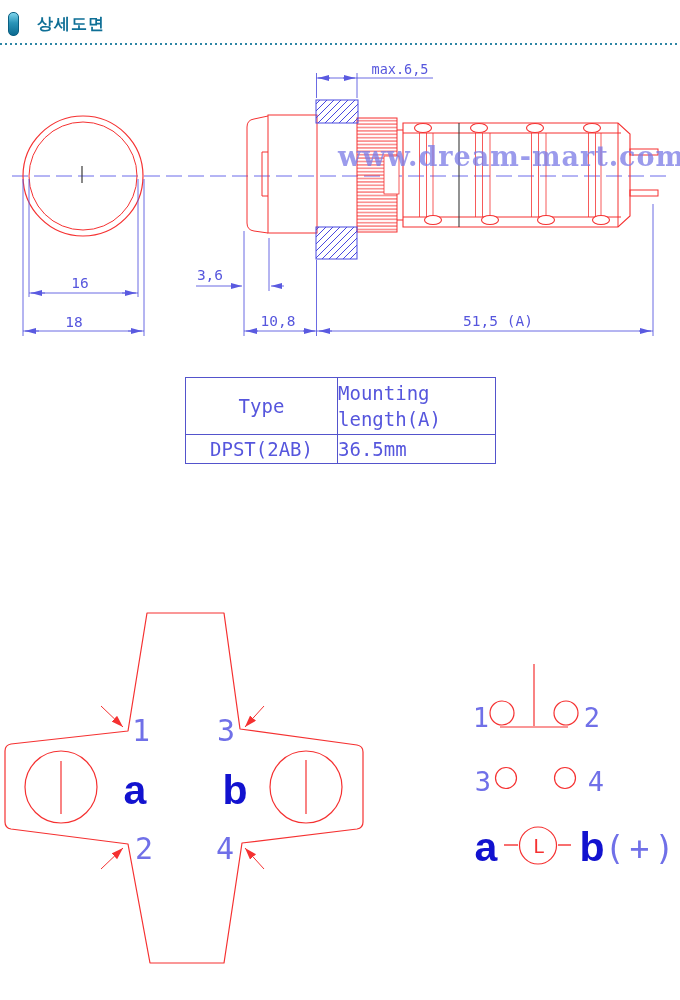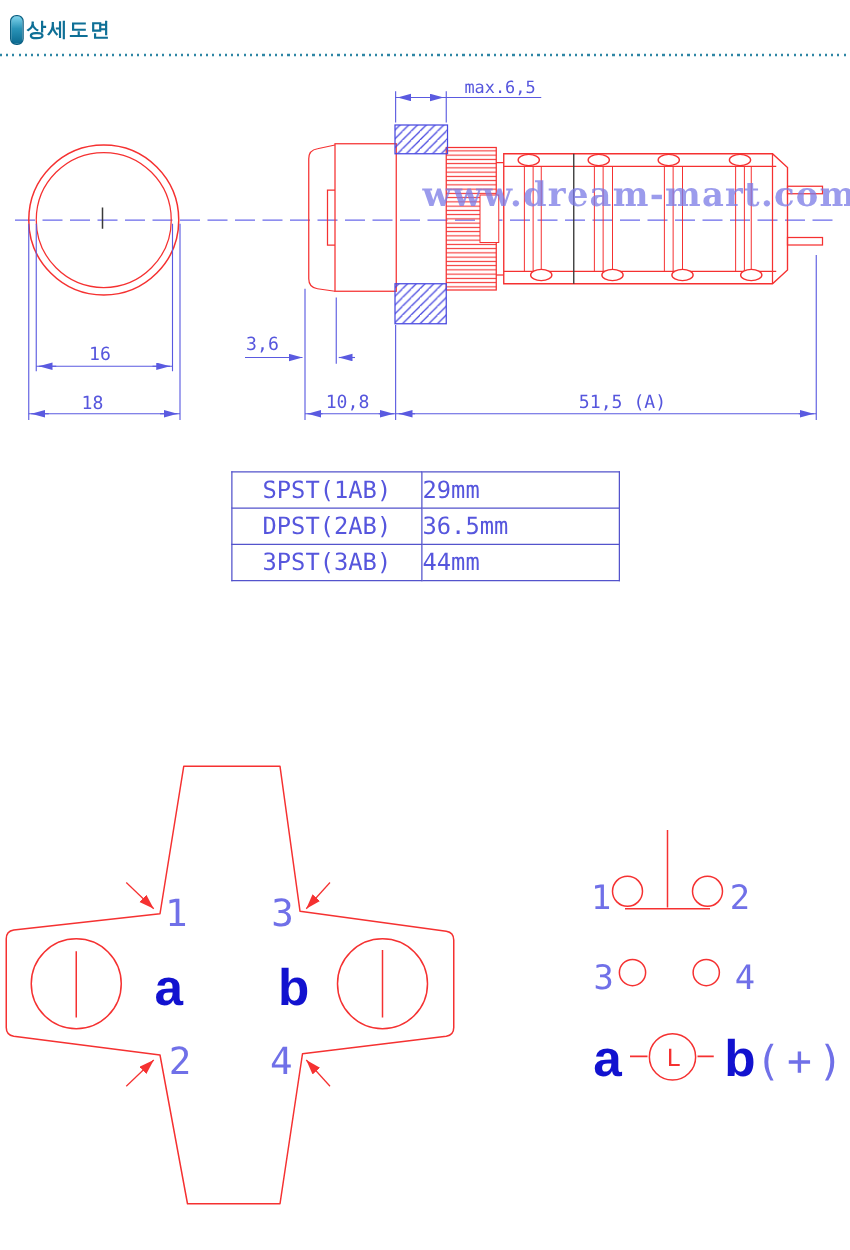--- a/index.html
+++ b/index.html
@@ -1,18 +1,18 @@
 <!DOCTYPE html>
 <html><head>
 <meta charset="utf-8">
 <style>
   html,body{margin:0;padding:0;background:#ffffff;}
   body{width:680px;height:1000px;position:relative;font-family:"Liberation Sans",sans-serif;overflow:hidden;}
   .hdr{position:absolute;left:0;top:0;width:680px;height:44px;}
-  .hdr-inner{position:absolute;left:8px;top:12px;display:flex;align-items:center;gap:2px;}
+  .hdr-inner{position:absolute;left:8px;top:12px;display:flex;align-items:center;gap:18px;}
   .pill{width:9px;height:22px;border-radius:5px;background:linear-gradient(180deg,#7fd4ec 0%,#2a94b8 45%,#0b6a90 100%);border:1px solid #0a5f82;}
   .hdr-title{font-size:16px;font-weight:bold;color:#0e6f96;letter-spacing:1px;}
   .dotline{position:absolute;left:0;top:43px;width:680px;height:2px;
     background-image:repeating-linear-gradient(90deg,#2e86a5 0 1.6px,transparent 1.6px 5px);}
   svg{position:absolute;left:0;}
   .cadtxt{font-family:"DejaVu Sans Mono",monospace;fill:#5656dd;}
   .numtxt{font-family:"DejaVu Sans Mono",monospace;fill:#7070e8;}
   .boldblue{font-family:"Liberation Sans",sans-serif;font-weight:bold;fill:#1212cf;}
   .watermark{position:absolute;left:338px;top:141px;font-family:"DejaVu Serif",serif;
     font-size:27px;font-weight:bold;color:rgba(122,122,230,0.75);letter-spacing:1px;white-space:nowrap;}
@@ -144,31 +144,30 @@
   <text class="cadtxt" x="74" y="327" font-size="14.5" text-anchor="middle">18</text>
   <text class="cadtxt" x="210" y="280" font-size="14.5" text-anchor="middle">3,6</text>
   <text class="cadtxt" x="278" y="326" font-size="14.5" text-anchor="middle">10,8</text>
   <text class="cadtxt" x="498" y="326" font-size="14.5" text-anchor="middle">51,5 (A)</text>
 </svg>
 
 <div class="watermark">www.dream-mart.com</div>
 
 <table class="spec">
   <tbody>
-    <tr class="dr">
-      <td class="c1">SPST(1AB)</td>
-      <td class="c2">29mm</td>
+    <tr class="hd">
+      <td class="c1">Type</td>
+      <td class="c2 mnt">
+        <div>Mounting</div>
+        <div>length(A)</div>
+      </td>
     </tr>
     <tr class="dr">
       <td class="c1">DPST(2AB)</td>
       <td class="c2">36.5mm</td>
-    </tr>
-    <tr class="dr">
-      <td class="c1">3PST(3AB)</td>
-      <td class="c2">44mm</td>
     </tr>
   </tbody>
 </table>
 
 <svg style="top:600px" width="680" height="390" viewBox="0 600 680 390">
 
   <g stroke="#f53131" fill="none" stroke-width="1.2" stroke-linejoin="round">
     <path d="M147,613 H224 L240,729 L357,745 Q363,746 363,752 L363,822 Q363,828 357,829
          L242,843 L224,963 H150 L128,844 L11,829 Q5,828 5,822 L5,751 Q5,745 11,744 L128,731 Z"></path>
     <circle cx="61" cy="787" r="36"></circle>

